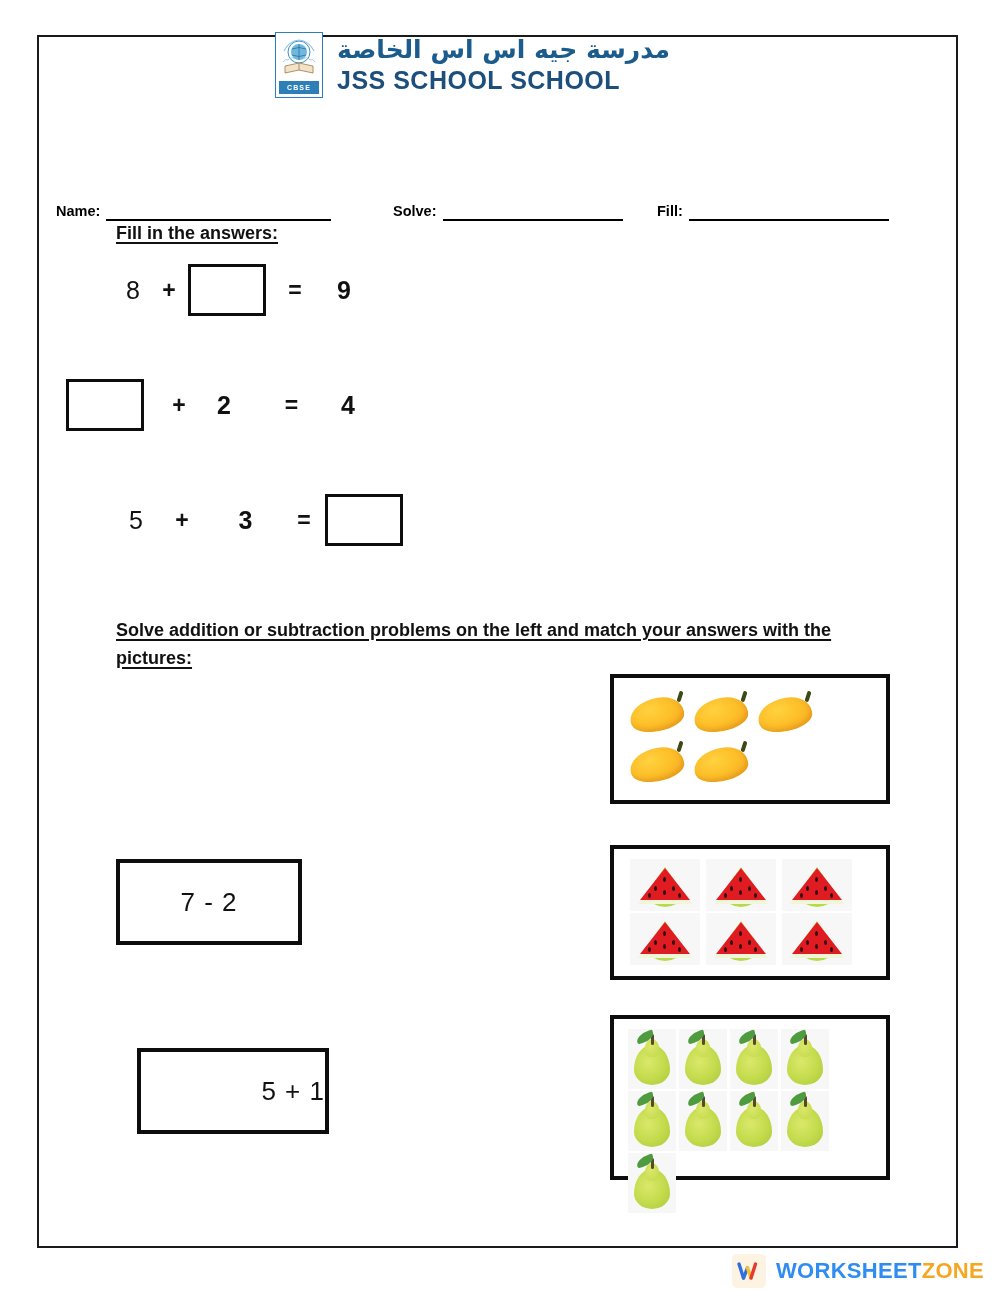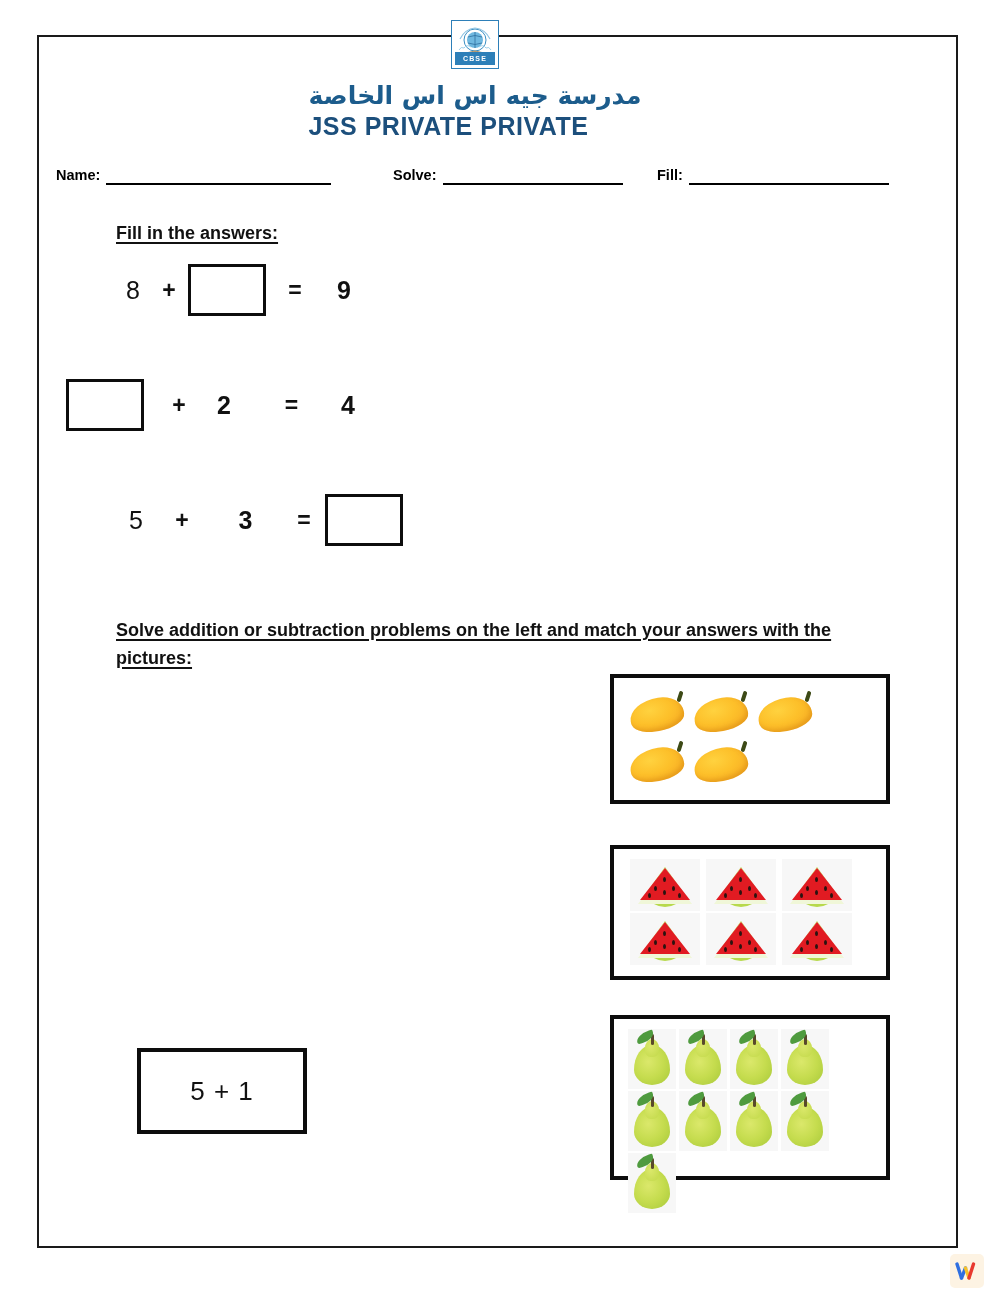--- a/index.html
+++ b/index.html
@@ -33,21 +33,20 @@
   
   .header {
     position: absolute;
     left: 275px;
     top: 20px;
     width: 400px;
     height: 90px;
     display: flex;
     align-items: center;
     gap: 14px;
-    flex-direction: column;
   }
 
   .logo-badge {
     width: 48px;
     height: 66px;
     flex: 0 0 48px;
     border: 1.5px solid #2d7fb8;
     background: #ffffff;
     display: flex;
     flex-direction: column;
@@ -109,20 +108,21 @@
     left: 56px;
     top: 165px;
     width: 860px;
     height: 30px;
   }
   .info-field {
     position: absolute;
     display: flex;
     align-items: flex-end;
     gap: 6px;
+    margin-top: 36px;
   }
   .info-label {
     font-size: 14.5px;
     font-weight: bold;
     color: #000000;
     white-space: nowrap;
     line-height: 1;
     padding-bottom: 2px;
   }
   .info-line {
@@ -204,21 +204,21 @@
     background: #ffffff;
     display: flex;
     align-items: center;
     justify-content: center;
     font-size: 26px;
     color: #111111;
     letter-spacing: 1px;
   }
   #problem-1 { left: 114px; top: 702px;  width: 186px; height: 86px; }
   #problem-2 { left: 116px; top: 859px;  width: 186px; height: 86px; }
-  #problem-3 { left: 137px; top: 1048px; width: 170px; height: 86px; }
+  #problem-3 { left: 137px; top: 1048px; width: 192px; height: 86px; justify-content: flex-end; }
 
   
   .picture-box {
     position: absolute;
     border: 4px solid #0d0d0d;
     background: #ffffff;
     padding: 10px 12px;
   }
   #picture-1 { left: 610px; top: 674px;  width: 280px; height: 130px; }
   #picture-2 { left: 610px; top: 845px;  width: 280px; height: 135px; }
@@ -364,21 +364,21 @@
           <path d="M4 26 Q6 22 9 24 Q12 20 16 23" stroke="#9ed0ea" stroke-width="1" fill="none"></path>
           <path d="M24 23 Q28 20 31 24 Q34 22 36 26" stroke="#9ed0ea" stroke-width="1" fill="none"></path>
           <path d="M6 30 L20 27 L34 30 L34 37 L20 34 L6 37 Z" fill="#f2e3c8" stroke="#9a7a4a" stroke-width="0.8"></path>
           <path d="M20 27 L20 34" stroke="#9a7a4a" stroke-width="0.8"></path>
         </svg>
       </div>
       <div class="logo-cbse">CBSE</div>
     </div>
     <div class="school-names">
       <div class="school-name-ar">مدرسة جيه اس اس الخاصة</div>
-      <div class="school-name-en">JSS PRIVATE PRIVATE</div>
+      <div class="school-name-en">JSS SCHOOL SCHOOL</div>
     </div>
   </div>
 
   <div class="info-row">
     <div class="info-field" id="field-name">
       <span class="info-label">Name:</span>
       <span class="info-line"></span>
     </div>
     <div class="info-field" id="field-class">
       <span class="info-label">Solve:</span>
@@ -411,20 +411,23 @@
   <div class="equation" id="eq-3">
     <span class="eq-term s1">5</span>
     <span class="eq-op s2">+</span>
     <span class="eq-term bold s3">3</span>
     <span class="eq-op s4">=</span>
     <span class="eq-blank"></span>
   </div>
 
   <div class="section-heading" id="heading-match">Solve addition or subtraction problems on the left and match your answers with the pictures:</div>
 
+  <div class="problem-box" id="problem-2">
+    <span>7 - 2</span>
+  </div>
   <div class="problem-box" id="problem-3">
     <span>5 + 1</span>
   </div>
 
   <div class="picture-box" id="picture-1">
     <div class="fruit-grid">
       <div class="fruit fruit-mango">
           <span class="mango-body"></span>
           <span class="mango-stem"></span>
         </div>
@@ -579,15 +582,18 @@
 
   <div class="footer-brand">
     <div class="brand-mark">
       <svg width="24" height="20" viewBox="0 0 24 20" xmlns="http://www.w3.org/2000/svg">
         <path d="M2 3 L6.5 17" stroke="#2f6fe0" stroke-width="3.4" stroke-linecap="round" fill="none"></path>
         <path d="M6.5 17 L10.5 7" stroke="#2f6fe0" stroke-width="3.4" stroke-linecap="round" fill="none"></path>
         <path d="M10.5 7 L14 17" stroke="#f5c02a" stroke-width="3.4" stroke-linecap="round" fill="none"></path>
         <path d="M14 17 L18.5 3" stroke="#e8392f" stroke-width="3.4" stroke-linecap="round" fill="none"></path>
       </svg>
     </div>
+    <div class="brand-text">
+      <span class="brand-worksheet">WORKSHEET</span><span class="brand-zone">ZONE</span>
+    </div>
   </div>
 
 </div>
 
 </body></html>

